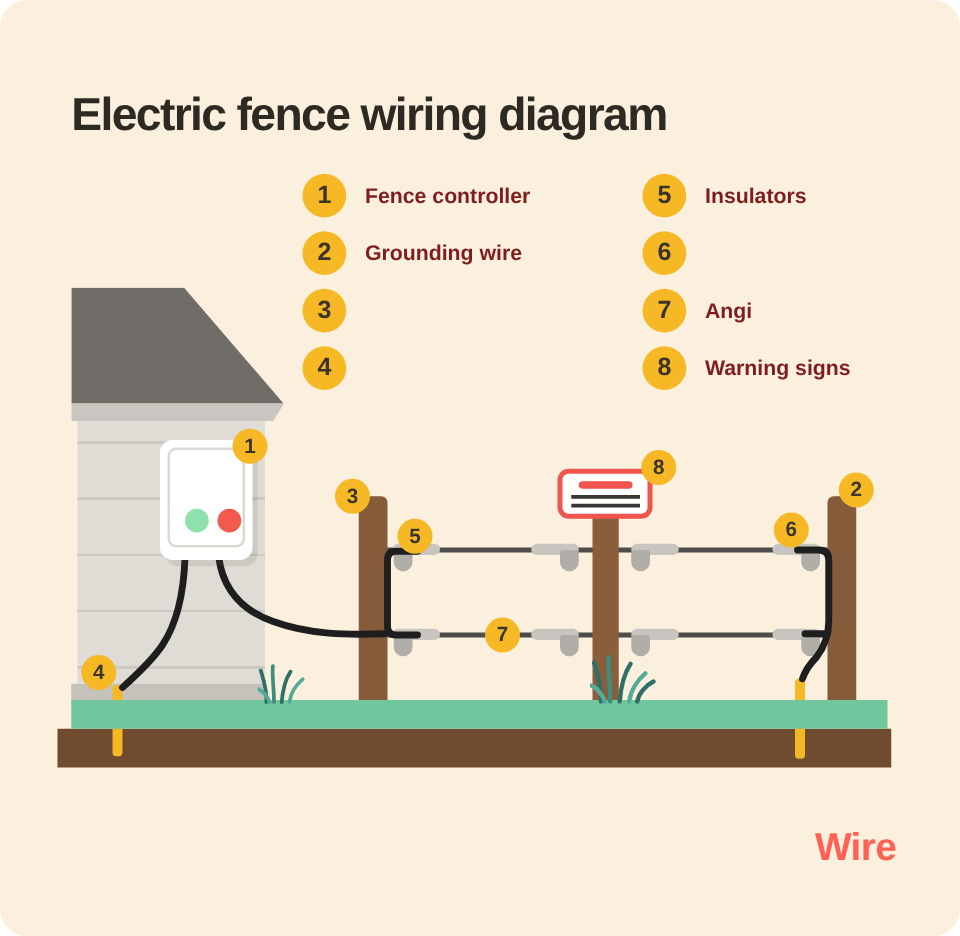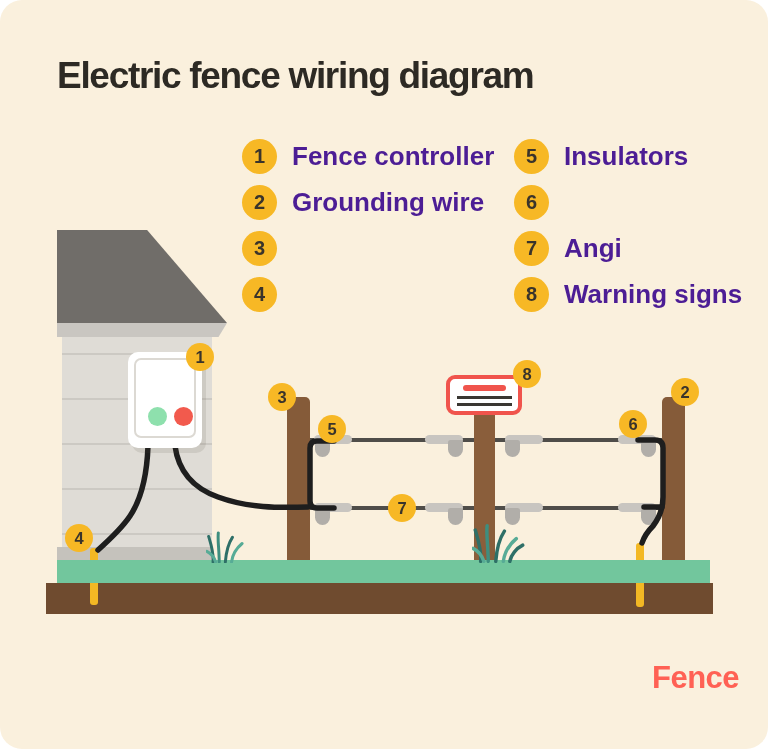--- a/index.html
+++ b/index.html
@@ -4,32 +4,32 @@
 <style>
   html,body{margin:0;padding:0;background:#ffffff;}
   body{font-family:"Liberation Sans", sans-serif; -webkit-font-smoothing:antialiased;}
   #canvas{
     position:relative; width:768px; height:749px; background:#FAF0DD;
     border-radius:22px; overflow:hidden;
   }
   .abs{position:absolute;}
   
   #title{
-    left:57px; top:55px; font-size:37px; font-weight:800; letter-spacing:-1.3px;
+    left:57px; top:71px; font-size:37px; font-weight:800; letter-spacing:-1.3px;
     color:#2D2A24;
   }
   
   .legend-col{display:flex; flex-direction:column; gap:11px;}
   .legend-row{display:flex; align-items:center; gap:15px; height:35px;}
   .legend-badge{
     width:35px; height:35px; border-radius:50%; background:#F7B825; color:#3A342B;
     font-size:20px; font-weight:800; display:flex; align-items:center; justify-content:center;
     flex:0 0 auto;
   }
-  .legend-label{font-size:26px; font-weight:700; color:#4c1d95; white-space:nowrap;}
+  .legend-label{font-size:17px; font-weight:700; color:#7f1d1d; white-space:nowrap;}
   
   .marker{
     position:absolute; width:28px; height:28px; border-radius:50%; background:#F7B825;
     color:#3A342B; font-size:16.5px; font-weight:800; display:flex; align-items:center;
     justify-content:center; z-index:40;
   }
   
   #roof{left:57px; top:230px; width:170px; height:93px; background:#706D69;
     clip-path:polygon(0 0, 53% 0, 100% 100%, 0 100%);}
   #eave{left:57px; top:323px; width:170px; height:14px; background:#C9C6C1;
@@ -191,15 +191,15 @@
 
   <div class="marker" style="left:186px; top:343px;">1</div>
   <div class="marker" style="left:671px; top:378px;">2</div>
   <div class="marker" style="left:268px; top:383px;">3</div>
   <div class="marker" style="left:65px; top:524px;">4</div>
   <div class="marker" style="left:318px; top:415px;">5</div>
   <div class="marker" style="left:619px; top:410px;">6</div>
   <div class="marker" style="left:388px; top:494px;">7</div>
   <div class="marker" style="left:513px; top:360px;">8</div>
 
-  <div id="logo" class="abs">Fence</div>
+  <div id="logo" class="abs">Wire</div>
 
 </div>
 
 </body></html>

